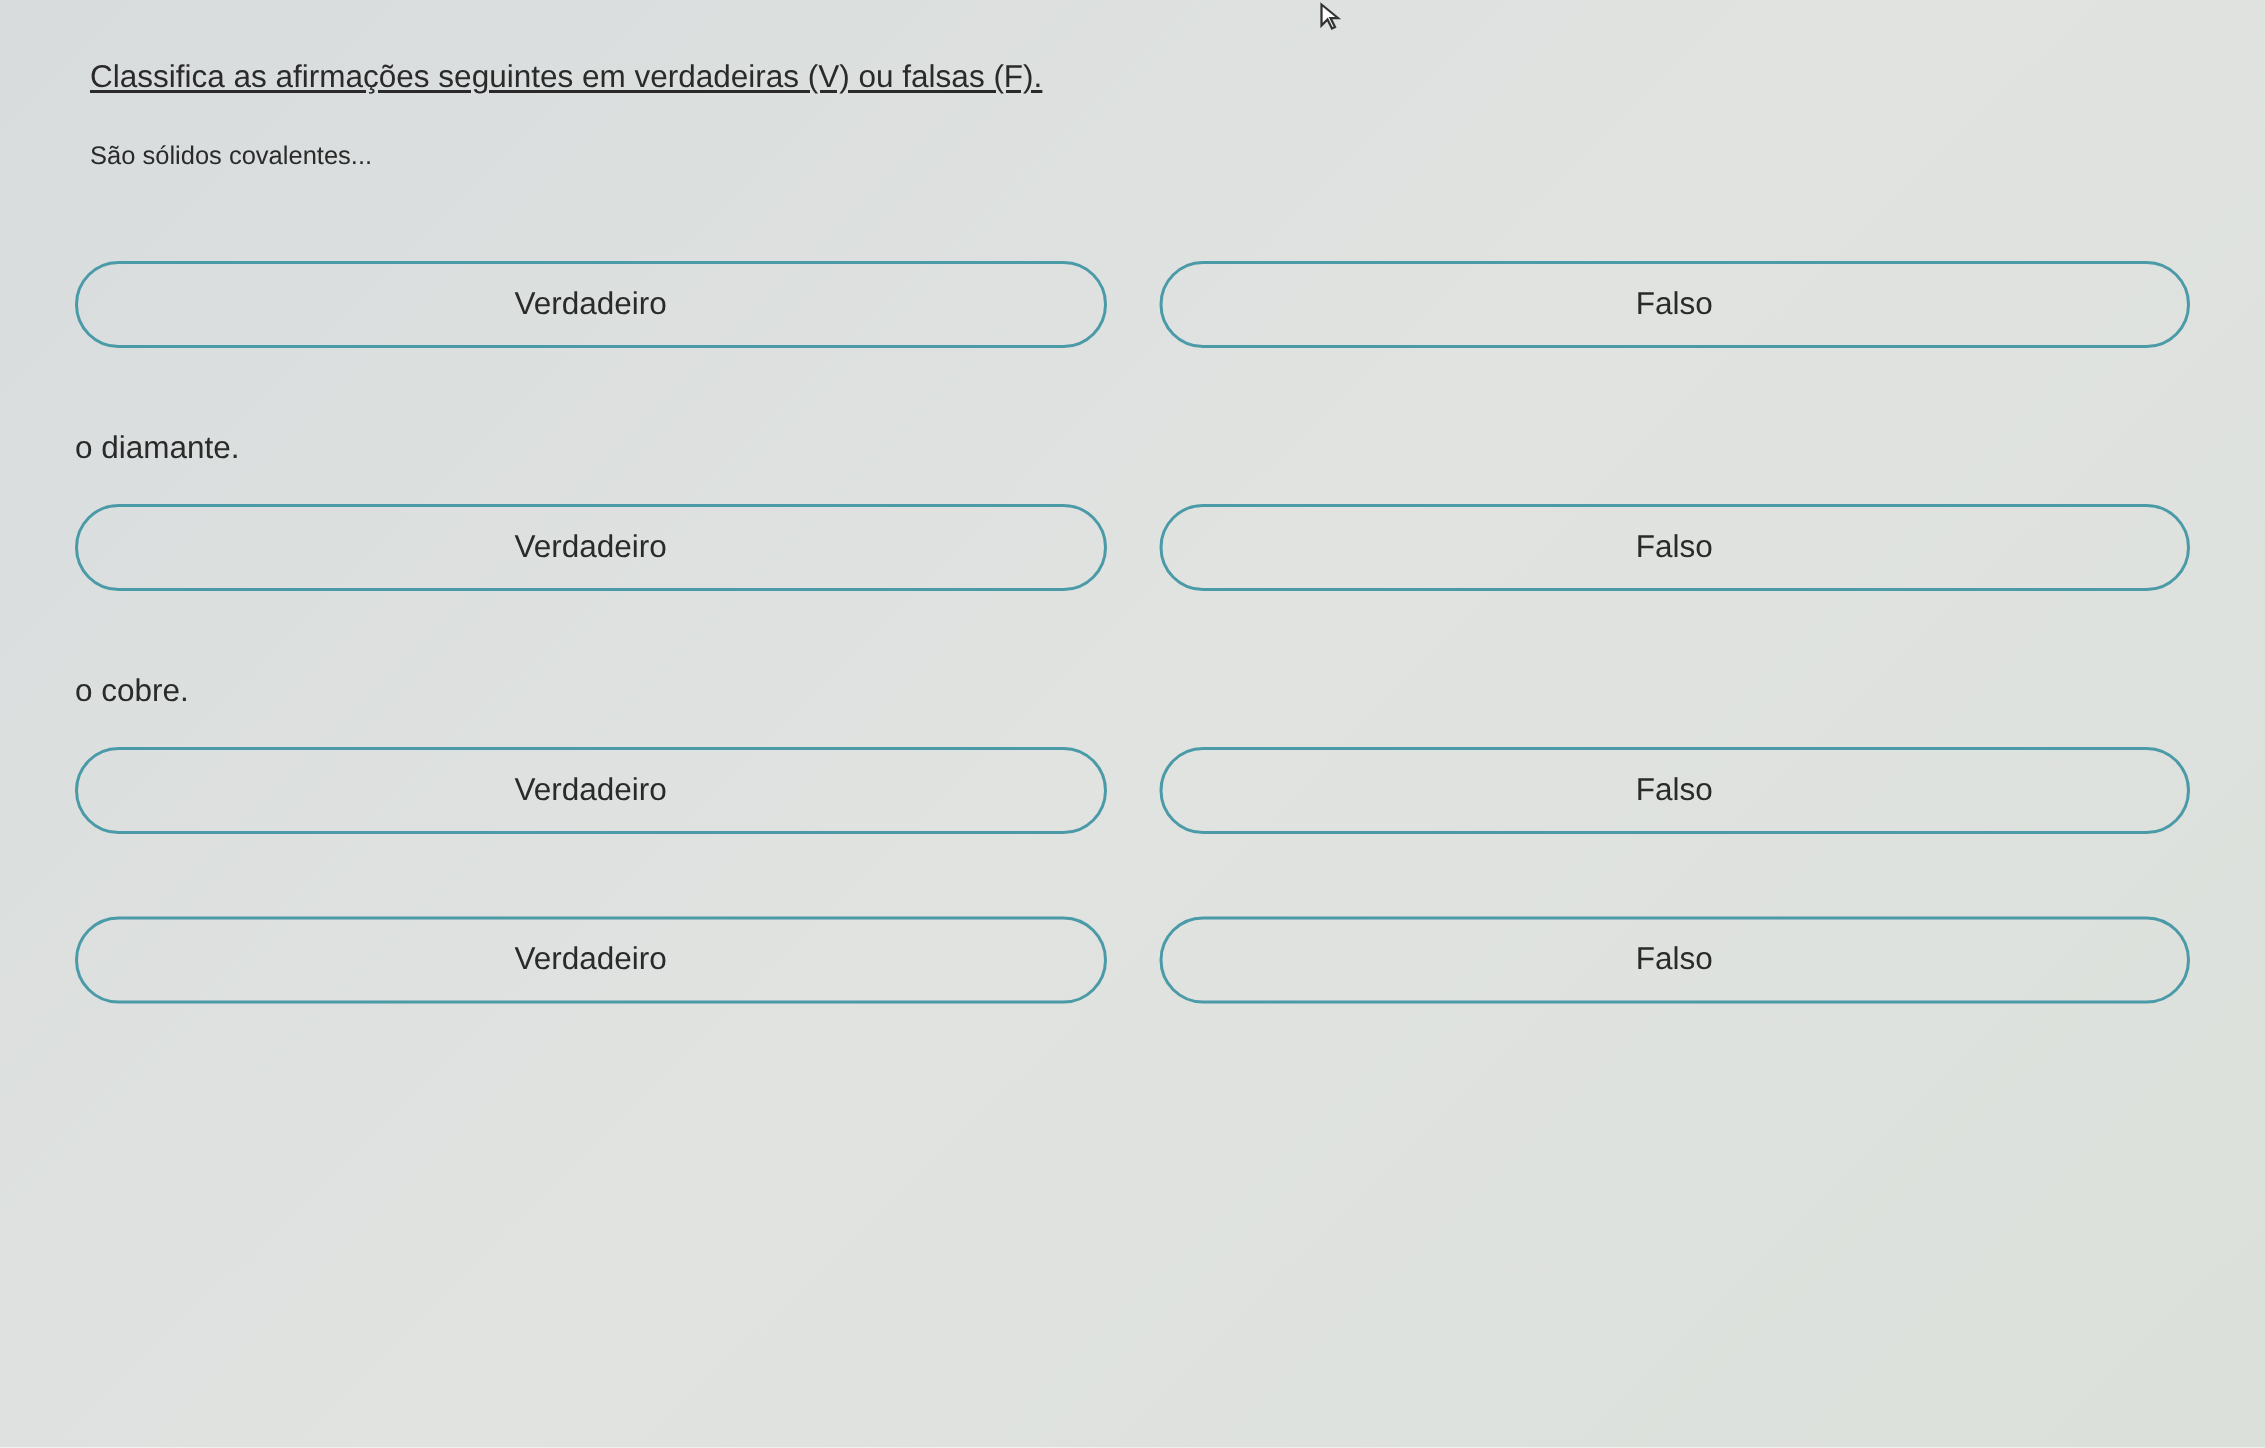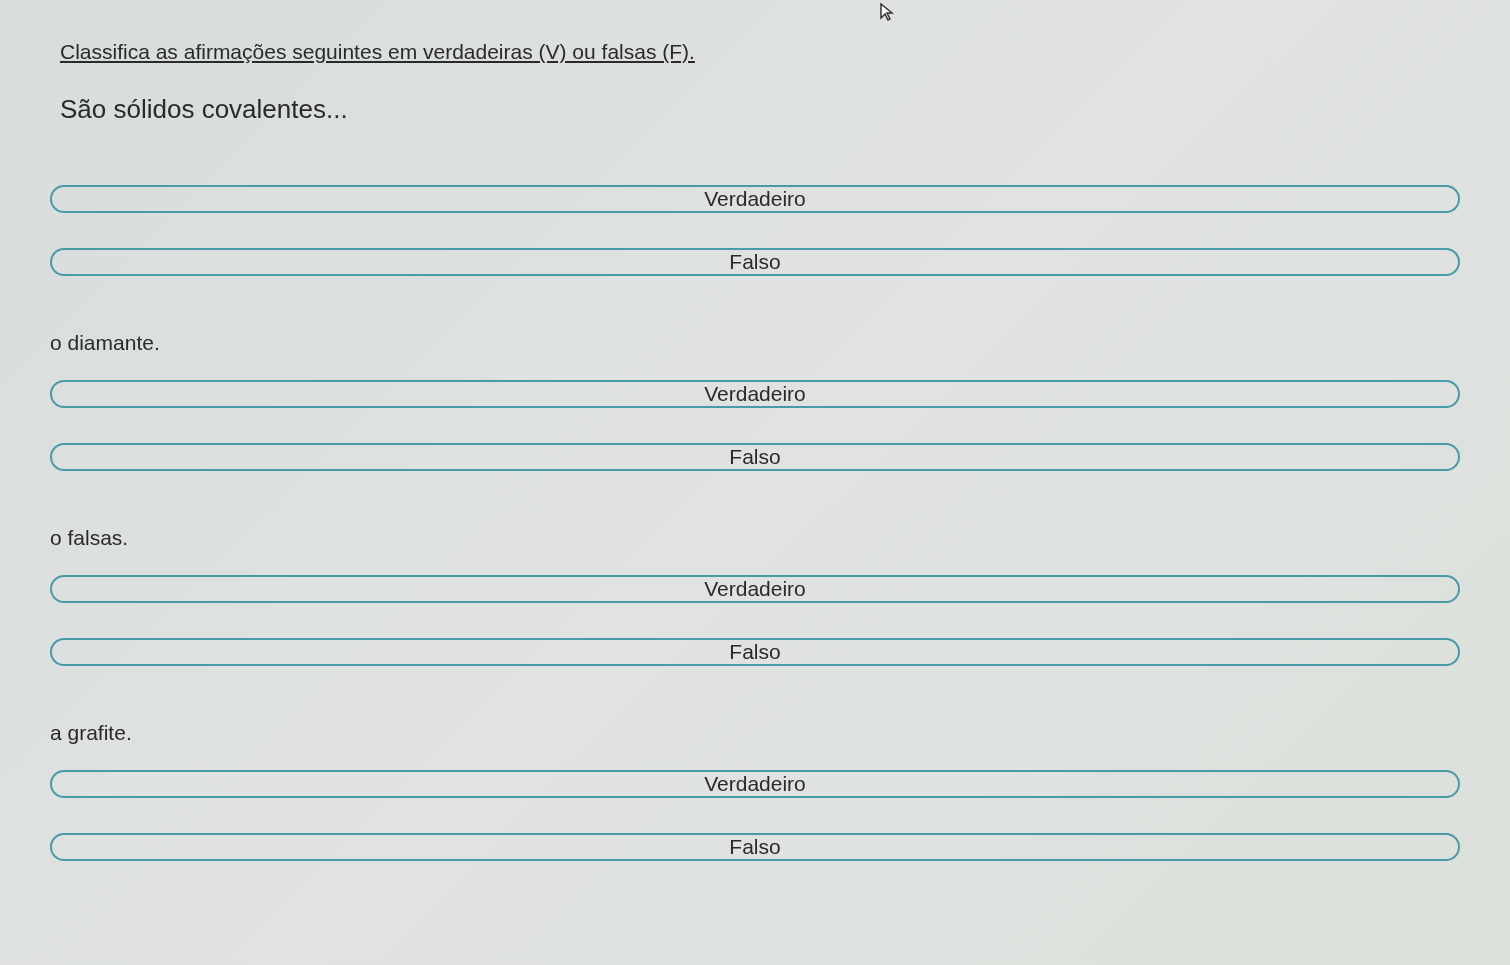--- a/index.html
+++ b/index.html
@@ -25,38 +25,37 @@
       z-index: 100;
     }
     .instruction {
       font-size: 21px;
       color: #2a2a2a;
       margin-bottom: 30px;
       margin-left: 10px;
       text-decoration: underline;
     }
     .subheading {
-      font-size: 26px;
+      font-size: 17px;
       color: #2a2a2a;
       margin-bottom: 60px;
       margin-left: 10px;
     }
     .question-block {
       margin-bottom: 55px;
     }
     .question-label {
       font-size: 21px;
       color: #2a2a2a;
       margin-bottom: 25px;
       margin-left: 0px;
     }
     .options-row {
       display: flex;
       gap: 35px;
-      flex-direction: column;
     }
     .option-button {
       flex: 1;
       height: 58px;
       border: 2px solid #4a9aa8;
       border-radius: 30px;
       background: transparent;
       font-size: 21px;
       color: #2a2a2a;
       cursor: pointer;
@@ -87,26 +86,25 @@
 
 <div class="question-block">
   <div class="question-label">o diamante.</div>
   <div class="options-row">
     <button class="option-button">Verdadeiro</button>
     <button class="option-button">Falso</button>
   </div>
 </div>
 
 <div class="question-block">
-  <div class="question-label">o falsas.</div>
+  <div class="question-label">o cobre.</div>
   <div class="options-row">
     <button class="option-button">Verdadeiro</button>
     <button class="option-button">Falso</button>
   </div>
 </div>
 
 <div class="question-block">
-  <div class="question-label">a grafite.</div>
   <div class="options-row">
     <button class="option-button">Verdadeiro</button>
     <button class="option-button">Falso</button>
   </div>
 </div>
 
 </body></html>

